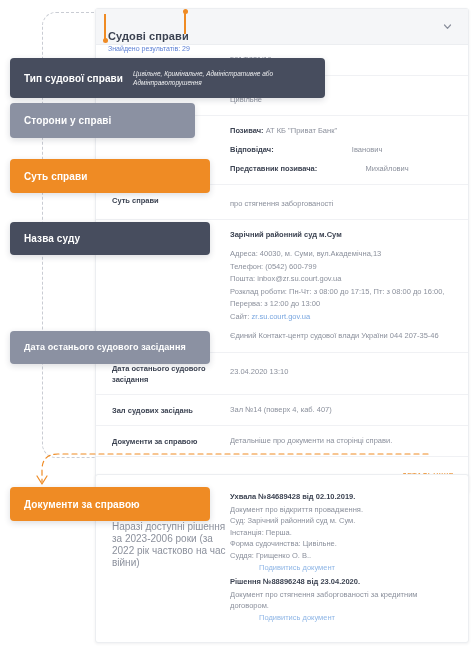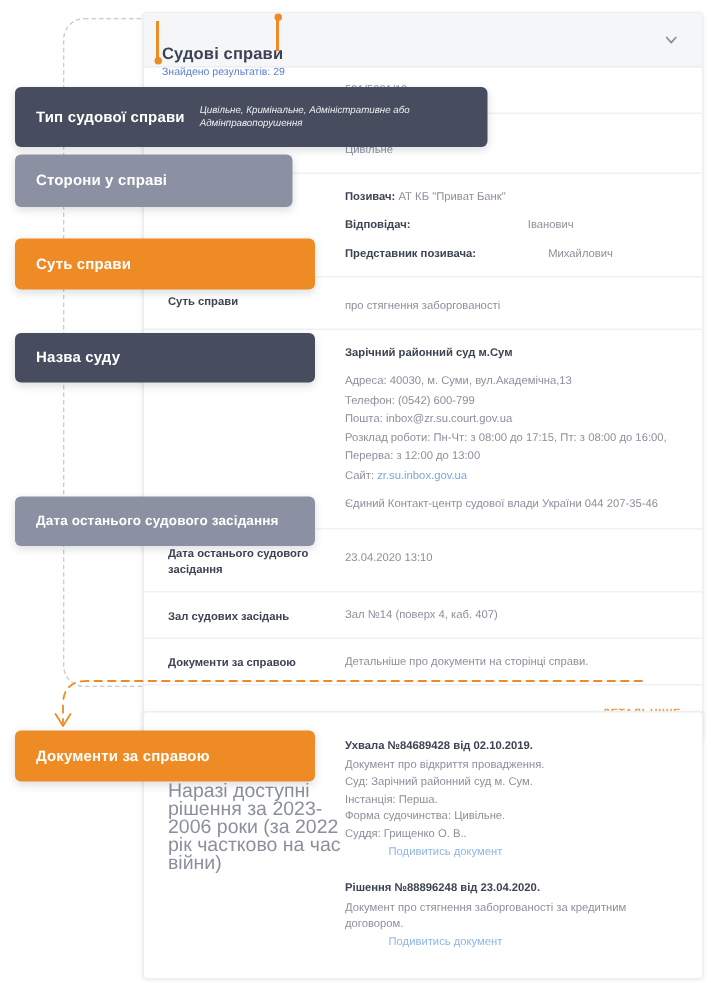--- a/index.html
+++ b/index.html
@@ -116,26 +116,26 @@
     width: 374px;
     background: #ffffff;
     border: 1px solid #eceef1;
     border-radius: 3px;
     box-shadow: 0 1px 3px rgba(40,45,60,.07);
     padding: 16px 14px 18px 16px;
     display: flex;
   }
   .doc-left {
     width: 118px; flex: none;
-    font-size: 13px; color: #8b909c; line-height: 12px;
+    font-size: 10px; color: #8b909c; line-height: 12px;
     padding-top: 30px;
   }
   .doc-right { flex: 1; font-size: 7.5px; color: #8b909c; line-height: 11.6px; }
   .doc-title { color: #3c4352; font-weight: 700; margin-bottom: 1px; }
-  .doc-block { margin-bottom: 13px; }
+  .doc-block { margin-bottom: 3px; }
   .doc-block:last-child { margin-bottom: 0; }
   .doc-link { color: #8fb6e6; padding-left: 29px; }
 
   
   .orange-dash { position: absolute; left: 18px; top: 448px; width: 430px; height: 50px; pointer-events:none; }
 
   
   .callout {
     position: absolute;
     border-radius: 4px;
@@ -220,21 +220,21 @@
       <div class="row-value">
         <div class="strong">Зарічний районний суд м.Сум</div>
         <div class="addr-gap"></div>
         <div class="addr-line">Адреса: 40030, м. Суми, вул.Академічна,13</div>
         <div class="addr-line">Телефон: (0542) 600-799</div>
         <div class="addr-line">Пошта: inbox@zr.su.court.gov.ua</div>
         <div class="addr-line">Розклад роботи: Пн-Чт: з 08:00 до 17:15, Пт: з 08:00 до 16:00,</div>
         <div class="addr-line">Перерва: з 12:00 до 13:00</div>
         <div class="addr-line">
           <span>Сайт:</span>
-          <span class="link">zr.su.inbox.gov.ua</span>
+          <span class="link">zr.su.court.gov.ua</span>
         </div>
         <div class="addr-gap"></div>
         <div class="addr-line">Єдиний Контакт-центр судової влади України 044 207-35-46</div>
       </div>
     </div>
 
     <div class="row" style="min-height:36px;">
       <div class="row-label">Дата останього судового засідання</div>
       <div class="row-value" style="padding-top:4px;">23.04.2020 13:10</div>
     </div>

